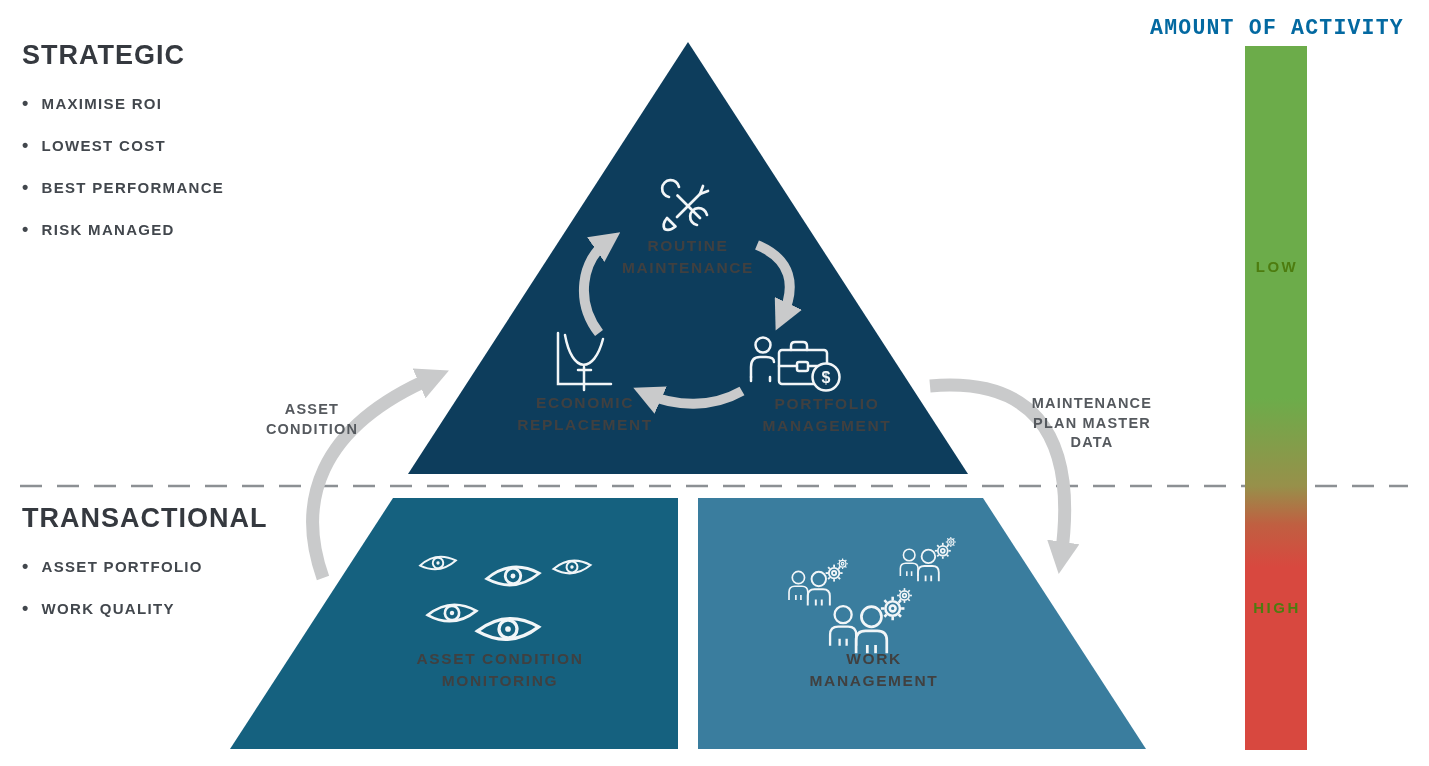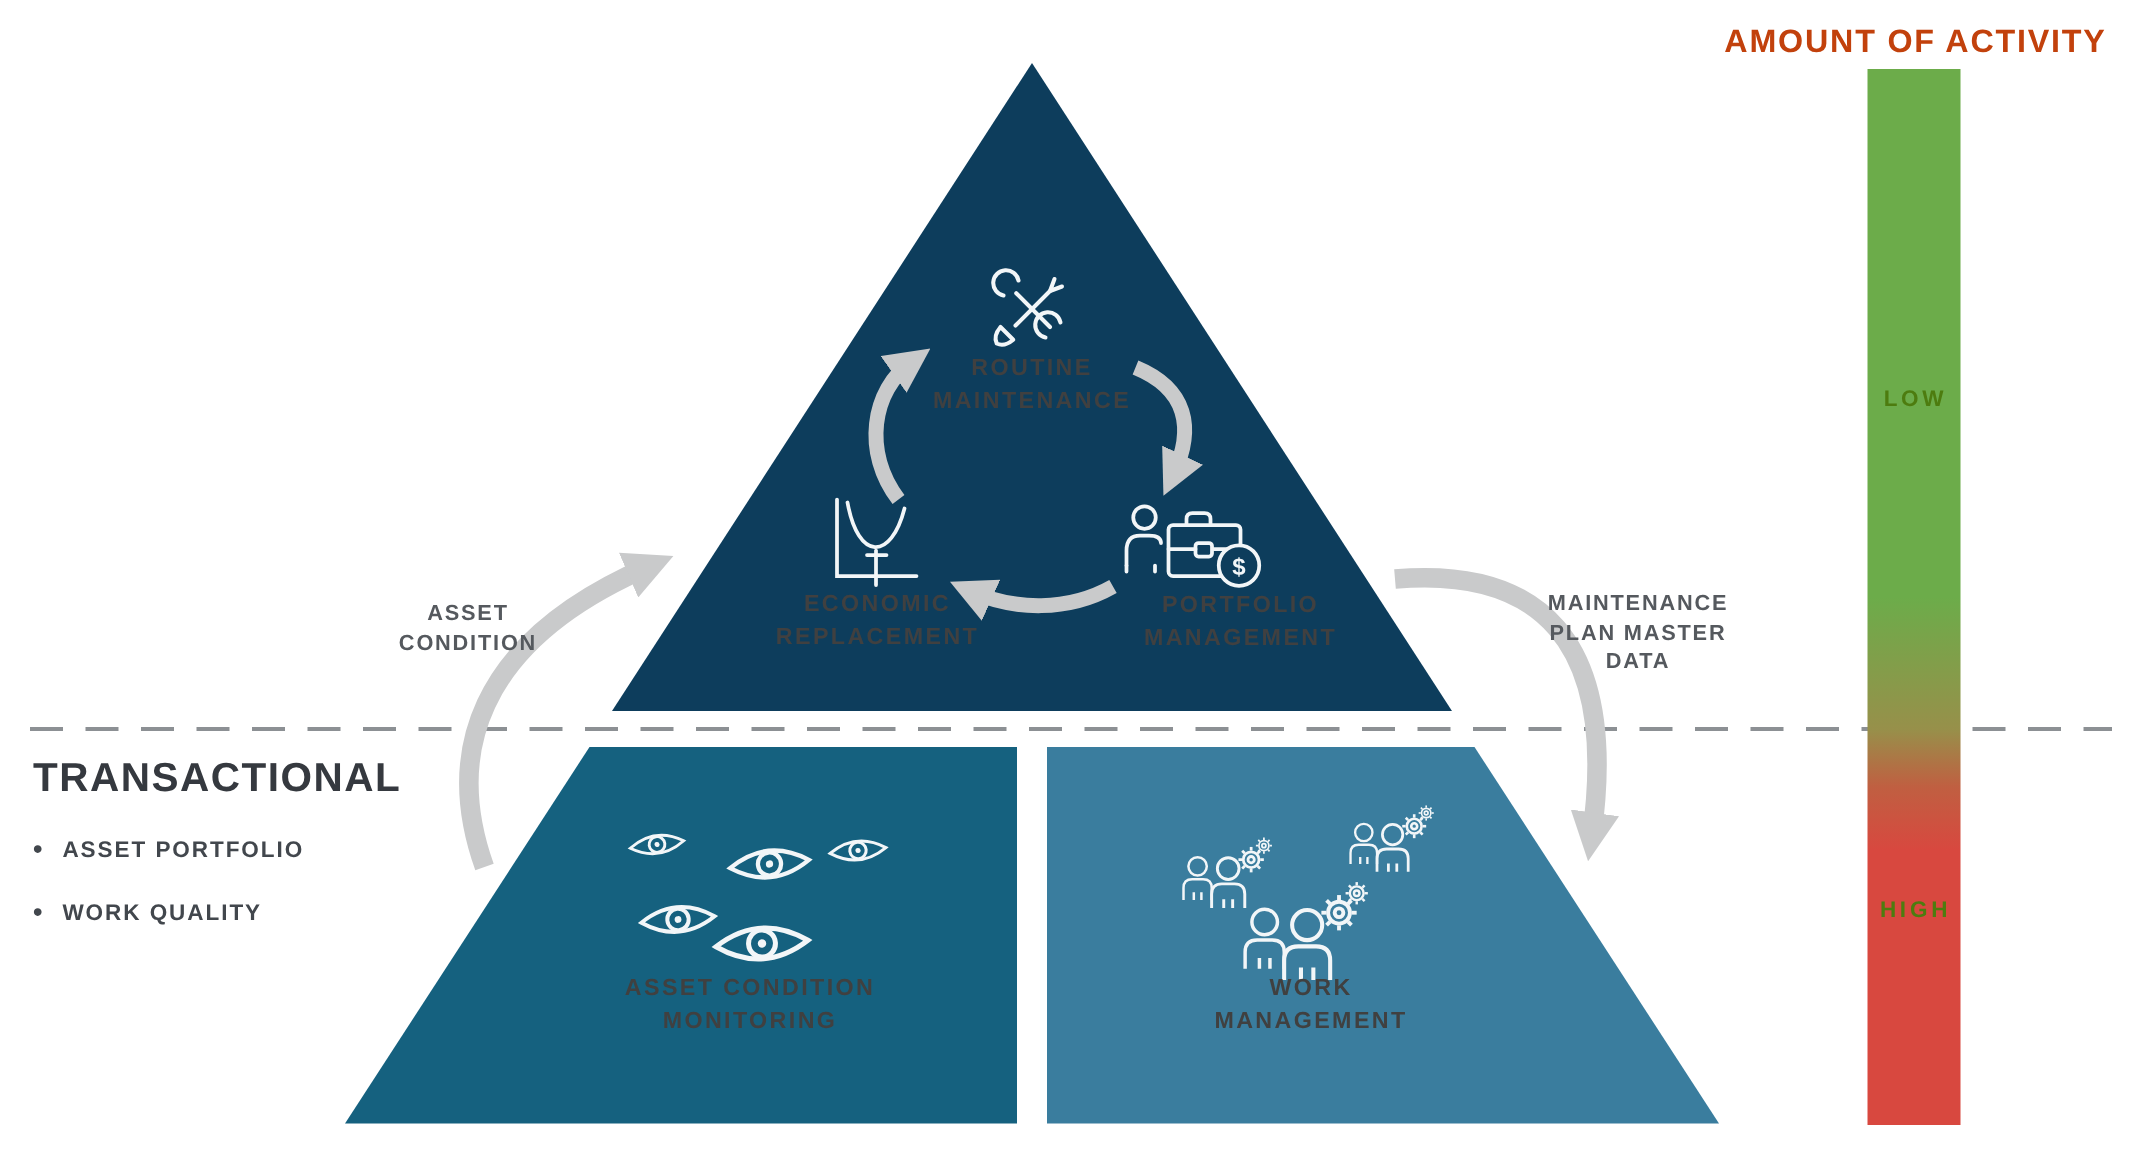--- a/index.html
+++ b/index.html
@@ -29,21 +29,21 @@
     position:absolute; transform:translate(-50%,-50%);
     text-align:center; white-space:pre-line; font-weight:bold;
   }
   .lbl.zone {
     color:#404040; font-size:15.5px; letter-spacing:1.6px; line-height:1.4;
   }
   .lbl.flow {
     color:#55595e; font-size:14.5px; letter-spacing:1.2px; line-height:1.35;
   }
   .lbl.scale-title {
-    color:#c2410c; font-size:21.5px; letter-spacing:1.2px; white-space:nowrap;
+    color:#0369a1; font-size:21.5px; letter-spacing:1.2px; white-space:nowrap;font-family:Liberation Mono, monospace;
   }
   .lbl.scale-mark {
     color:#4d7c0f; font-size:15px; letter-spacing:2.5px;
   }
 </style>
 </head>
 <body>
 
 <div class="canvas">
 
@@ -150,20 +150,29 @@
 
     <g stroke="#f2f6f8" stroke-width="2.3" fill="none">
       <use href="#crew" transform="translate(812,585) scale(0.85)"></use>
       <use href="#crew" transform="translate(922,562) scale(0.8)"></use>
       <use href="#crew" transform="translate(862,625) scale(1.18)"></use>
     </g>
 
     <rect x="1245" y="46" width="62" height="704" fill="url(#activityGrad)"></rect>
   </svg>
 
+  <div class="side-panel strategic">
+    <div class="panel-heading">STRATEGIC</div>
+    <ul class="panel-bullets">
+      <li>MAXIMISE ROI</li>
+      <li>LOWEST COST</li>
+      <li>BEST PERFORMANCE</li>
+      <li>RISK MANAGED</li>
+    </ul>
+  </div>
 
   <div class="side-panel transactional">
     <div class="panel-heading">TRANSACTIONAL</div>
     <ul class="panel-bullets">
       <li>ASSET PORTFOLIO</li>
       <li>WORK QUALITY</li>
     </ul>
   </div>
 
   <div class="lbl zone" style="left:688px; top:257px;">ROUTINE

